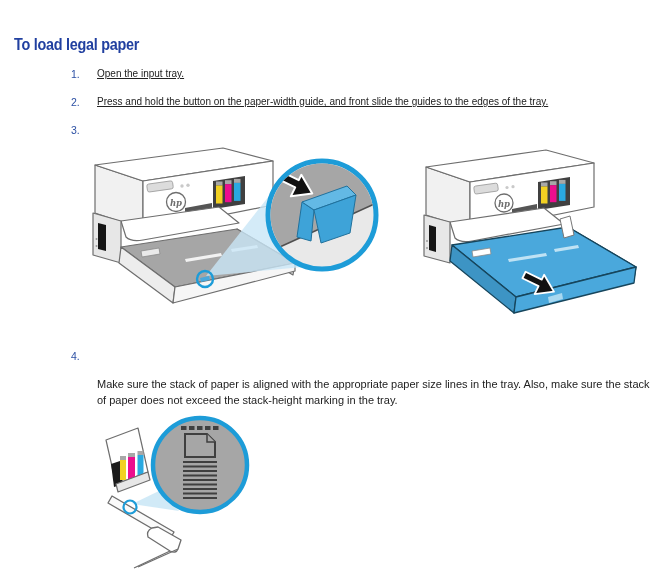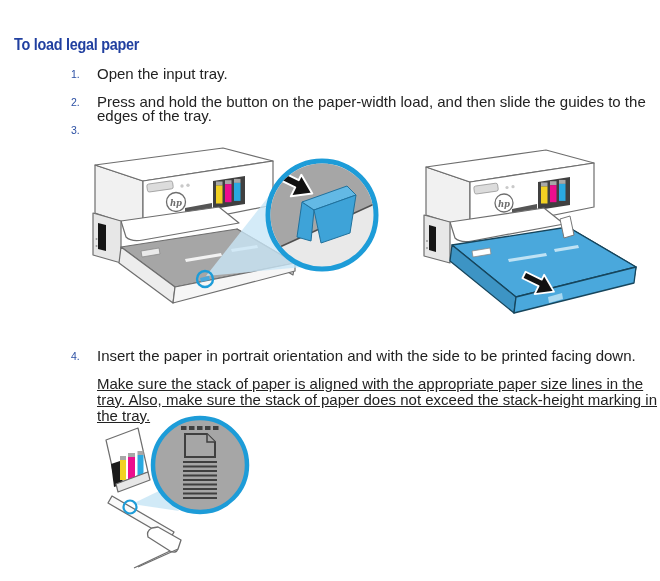--- a/index.html
+++ b/index.html
@@ -8,25 +8,25 @@
     font-family:"Liberation Sans",sans-serif;overflow:hidden;
   }
   .doc-title{
     position:absolute;left:14px;top:36px;
     font-size:16px;font-weight:bold;color:#2140a0;
     letter-spacing:-0.3px;transform:scaleX(.9);transform-origin:left center;
     white-space:nowrap;
   }
   .step{position:absolute;left:71px;display:flex;align-items:flex-start;width:580px;}
   .step-num{width:26px;flex:0 0 26px;color:#2b4fa3;font-size:10.5px;line-height:14px;}
-  .step-text{color:#222222;font-size:15px;line-height:14px;}
+  .step-text{color:#222222;font-size:10px;line-height:14px;text-decoration:underline;}
   #step-1{top:67px;} #step-2{top:95px;} #step-3{top:123px;} #step-4{top:349px;}
   .note{
     position:absolute;left:97px;top:376px;width:562px;
-    color:#222222;font-size:15px;line-height:16px;text-decoration:underline;
+    color:#222222;font-size:11px;line-height:16px;
   }
   .fig{position:absolute;text-decoration:underline;}
   #fig1{left:85px;top:145px;width:300px;height:185px;}
   #fig2{left:420px;top:145px;width:235px;height:185px;}
   #fig3{left:82px;top:410px;width:215px;height:160px;}
   svg{display:block;}
   .outline{stroke:#6e6e6e;stroke-width:1.2;stroke-linejoin:round;}
   .hp-text{font-family:"DejaVu Serif",serif;font-style:italic;font-weight:bold;
     font-size:8.5px;fill:#6e6e6e;text-anchor:middle;}
 </style>
@@ -34,28 +34,27 @@
 <body>
 
 <div class="doc-title">To load legal paper</div>
 
 <div class="step" id="step-1">
   <span class="step-num">1.</span>
   <span class="step-text">Open the input tray.</span>
 </div>
 <div class="step" id="step-2">
   <span class="step-num">2.</span>
-  <span class="step-text">Press and hold the button on the paper-width load, and then slide the guides to the edges of the tray.</span>
+  <span class="step-text">Press and hold the button on the paper-width guide, and front slide the guides to the edges of the tray.</span>
 </div>
 <div class="step" id="step-3">
   <span class="step-num">3.</span>
 </div>
 <div class="step" id="step-4">
   <span class="step-num">4.</span>
-  <span class="step-text">Insert the paper in portrait orientation and with the side to be printed facing down.</span>
 </div>
 
 <div class="note">Make sure the stack of paper is aligned with the appropriate paper size lines in the tray. Also, make sure the stack of paper does not exceed the stack-height marking in the tray.</div>
 
 <div class="fig" id="fig1">
 <svg viewBox="0 0 300 185" width="300" height="185">
   <defs>
     <clipPath id="c1">
           <circle cx="237" cy="70" r="51.5"></circle>
         </clipPath>

